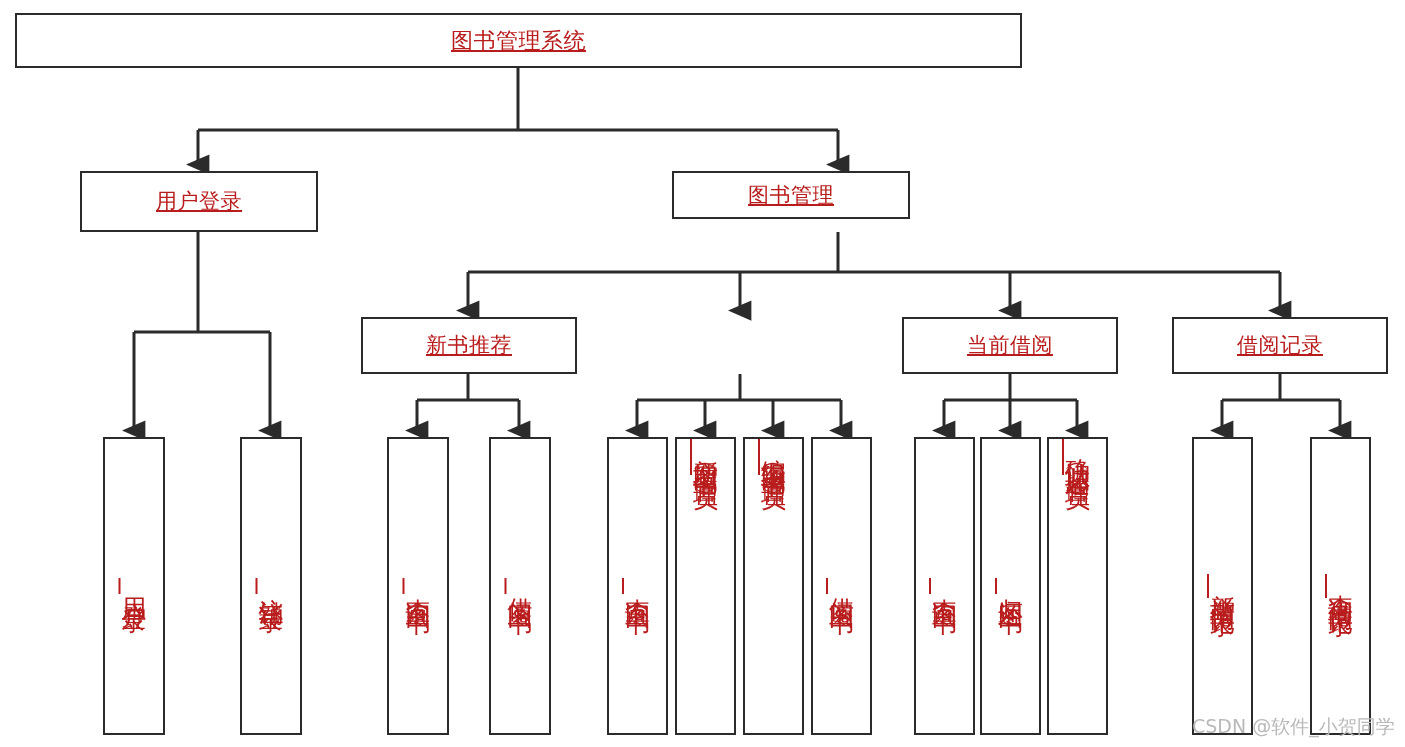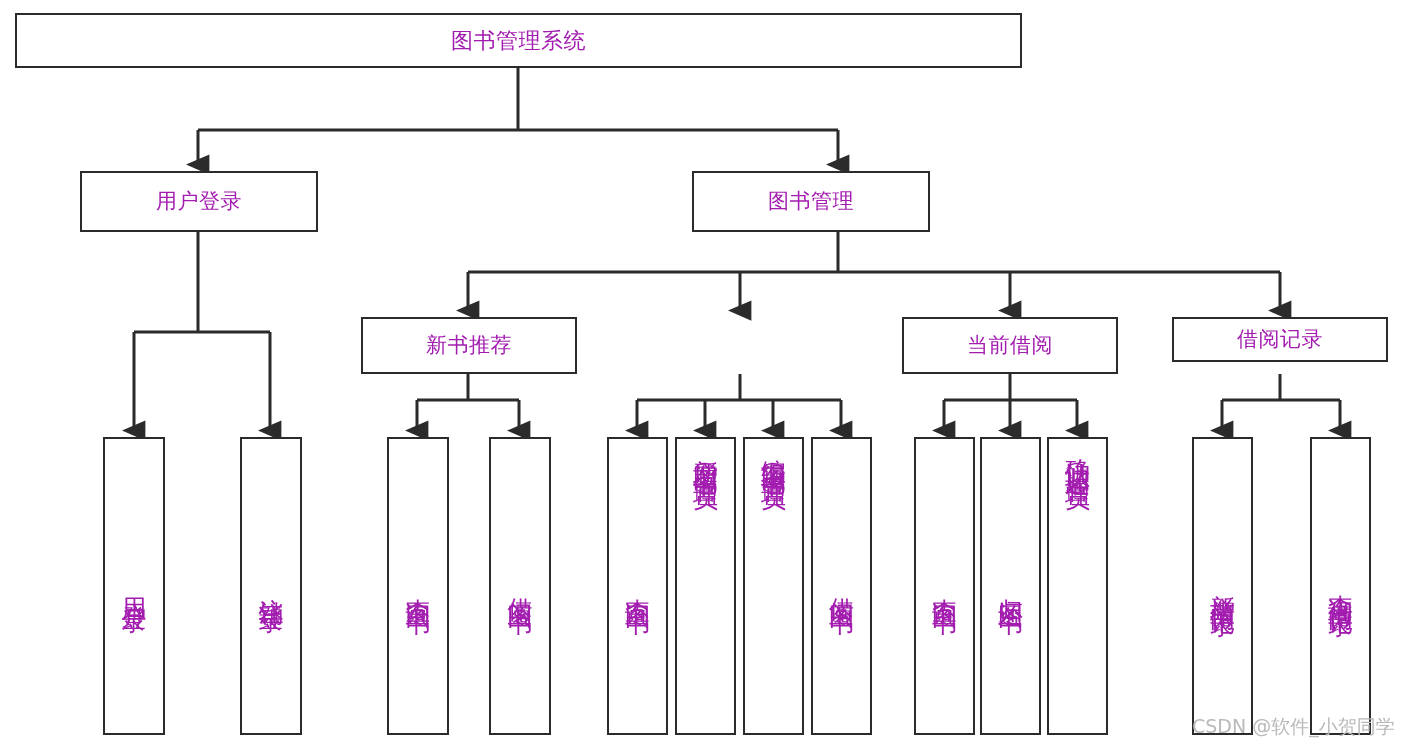--- a/index.html
+++ b/index.html
@@ -29,23 +29,24 @@
     position: absolute;
     box-sizing: border-box;
     background: #ffffff;
     border: 2px solid #2b2b2b;
     display: flex;
     align-items: center;
     justify-content: center;
     z-index: 3;
   }
   .node-label {
-    color: #a21caf;
+    color: #b91c1c;
     line-height: 1.0;
     white-space: nowrap;
+    text-decoration: underline;
   }
   
   .node.horiz .node-label {
     font-size: 21px;
     letter-spacing: 0.5px;
   }
   .node.root .node-label {
     font-size: 22px;
   }
   
@@ -133,34 +134,34 @@
   </svg>
 
   <div class="node horiz root" style="left:15px; top:13px; width:1007px; height:55px;">
     <span class="node-label">图书管理系统</span>
   </div>
 
   <div class="node horiz" style="left:80px; top:171px; width:238px; height:61px;">
     <span class="node-label">用户登录</span>
   </div>
 
-  <div class="node horiz" style="left:692px; top:171px; width:238px; height:61px;">
+  <div class="node horiz" style="left:672px; top:171px; width:238px; height:48px;">
     <span class="node-label">图书管理</span>
   </div>
 
   <div class="node horiz" style="left:361px; top:317px; width:216px; height:57px;align-items:center;">
     <span class="node-label">新书推荐</span>
   </div>
 
 
   <div class="node horiz" style="left:902px; top:317px; width:216px; height:57px;">
     <span class="node-label">当前借阅</span>
   </div>
 
-  <div class="node horiz" style="left:1172px; top:317px; width:216px; height:45px;">
+  <div class="node horiz" style="left:1172px; top:317px; width:216px; height:57px;">
     <span class="node-label">借阅记录</span>
   </div>
 
   <div class="node vert center-text" style="left:103px; top:437px; width:62px; height:298px;">
     <span class="node-label">用户登录</span>
   </div>
 
   <div class="node vert center-text" style="left:240px; top:437px; width:62px; height:298px;">
     <span class="node-label">注销登录</span>
   </div>

